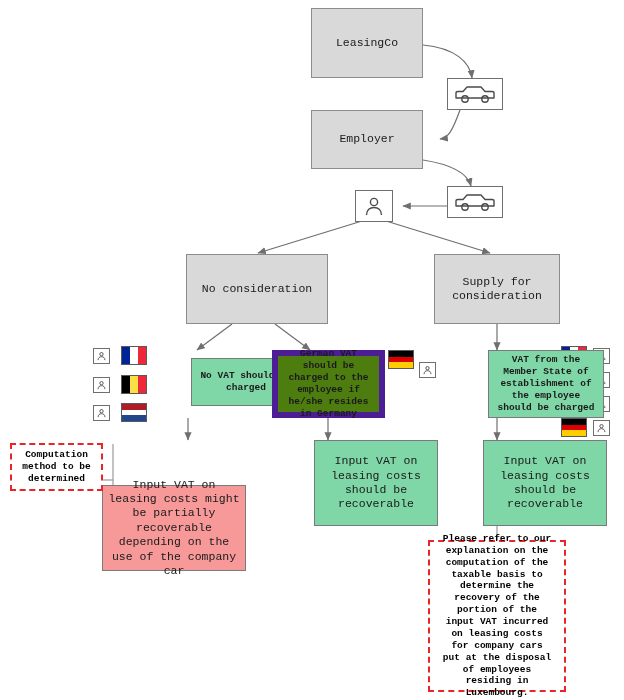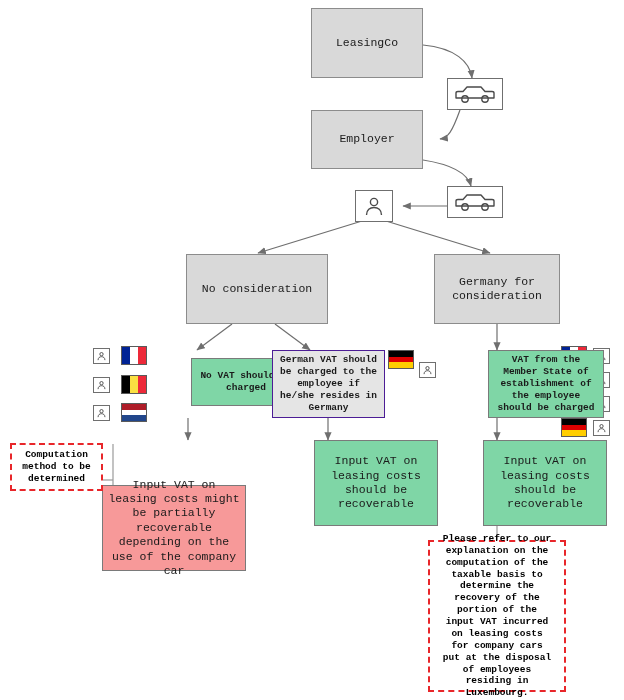--- a/index.html
+++ b/index.html
@@ -50,22 +50,22 @@
   .green-box.small {
     font-size: 9.5px;
     font-weight: bold;
   }
   .red-box {
     background: #f79999;
     border: 1px solid #7a7a7a;
     font-size: 11.5px;
   }
   .orange-box {
-    background: #e5e5e5;
-    border: 1px solid #4c1d95;
+    background: #4d7c0f;
+    border: 6px solid #4c1d95;
     font-size: 9.5px;
     font-weight: bold;
   }
   .dashed-box {
     background: #ffffff;
     border: 2px dashed #e8262a;
     font-size: 9.5px;
     font-weight: bold;
     color: #000000;
     padding: 4px 5px;
@@ -174,21 +174,21 @@
       <circle cx="12" cy="8" r="3.6" fill="none" stroke="#4a4a4a" stroke-width="1.4"></circle>
       <path d="M4.5,21 C4.5,15.8 8,13.5 12,13.5 C16,13.5 19.5,15.8 19.5,21" fill="none" stroke="#4a4a4a" stroke-width="1.4"></path>
     </svg>
   </div>
 
   <div class="node grey-box" style="left:186px; top:254px; width:142px; height:70px;">
     <span class="boxtext">No consideration</span>
   </div>
 
   <div class="node grey-box" style="left:434px; top:254px; width:126px; height:70px;">
-    <span class="boxtext">Germany for consideration</span>
+    <span class="boxtext">Supply for consideration</span>
   </div>
 
   <div class="flag vert" style="left:121px; top:346px; width:26px; height:19px;">
     <span style="background:#002395"></span>
       <span style="background:#ffffff"></span>
       <span style="background:#ed2939"></span>
   </div>
   <div class="person-icon" style="left:93px; top:348px; width:17px; height:16px;">
     <svg width="11" height="12" viewBox="0 0 24 24">
       <circle cx="12" cy="8" r="3.6" fill="none" stroke="#4a4a4a" stroke-width="2"></circle>

